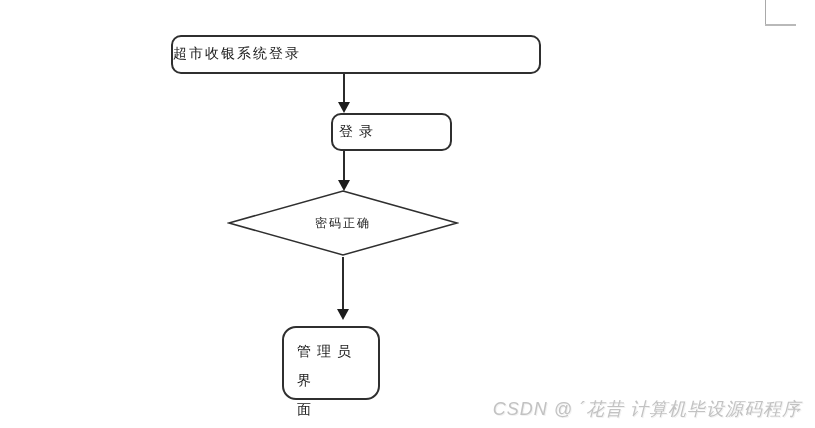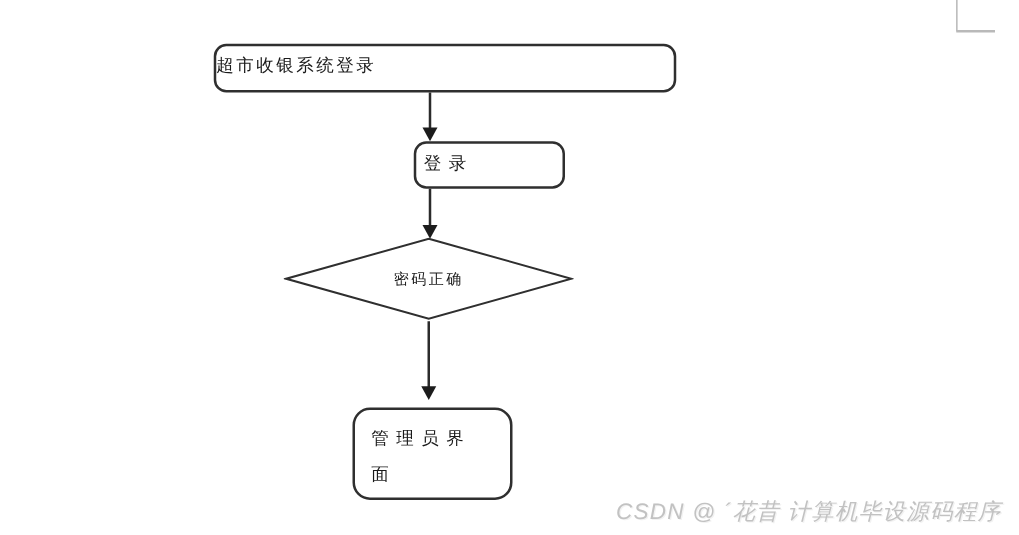--- a/index.html
+++ b/index.html
@@ -37,21 +37,21 @@
   #node-login {
     left: 283px; top: 113px;
     width: 121px; height: 38px;
     border-radius: 10px;
     letter-spacing: 6px;
     margin-left: 48px;
   }
   #node-login .label { padding-left: 6px; } 
   #node-admin {
     left: 282px; top: 326px;
-    width: 128px; height: 74px;
+    width: 98px; height: 74px;
     border-radius: 14px;
     display: block;
     padding: 9px 8px 0 13px;
     letter-spacing: 6px;
     line-height: 29px;
   }
   #node-admin .line { display: block; }
   
   #decision-wrap {
     position: absolute;

